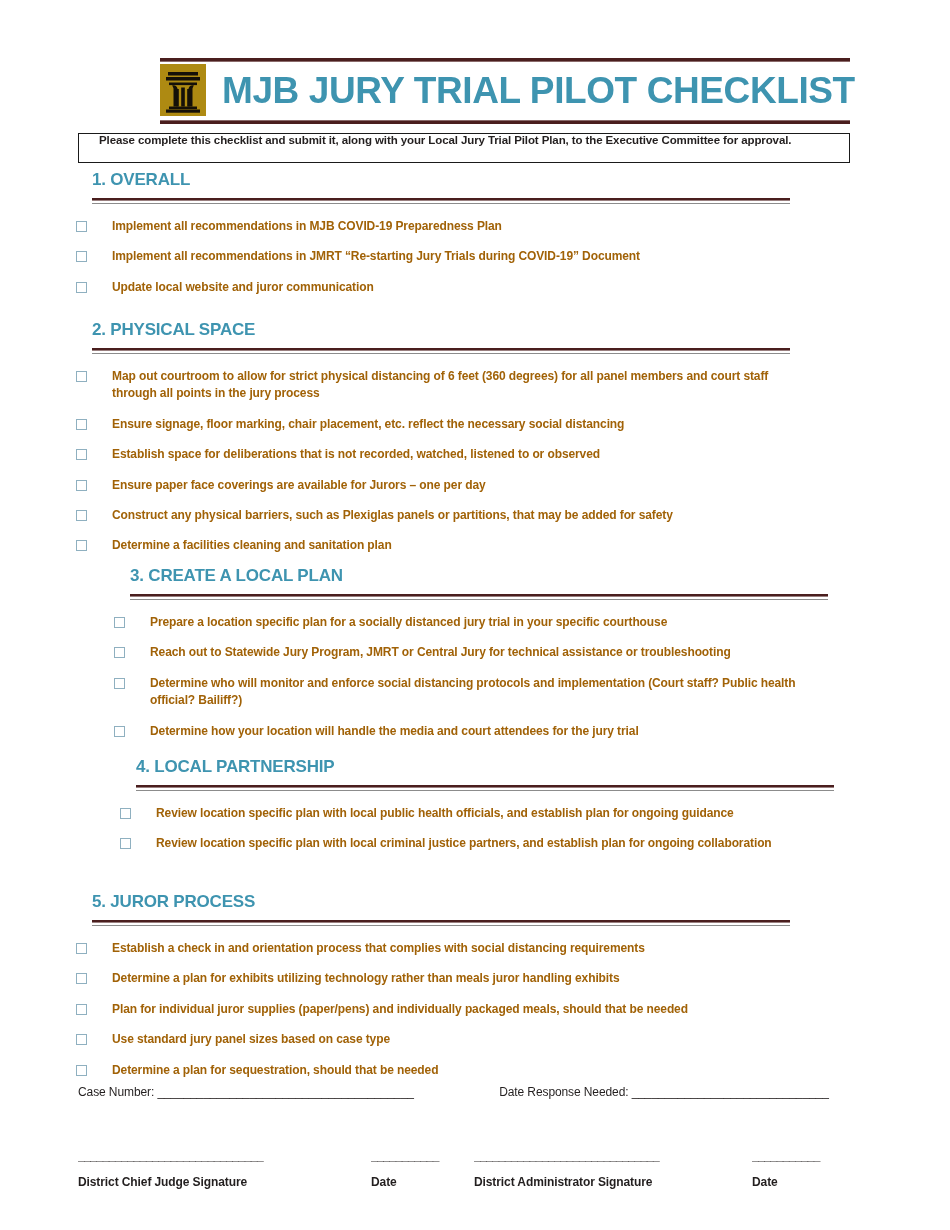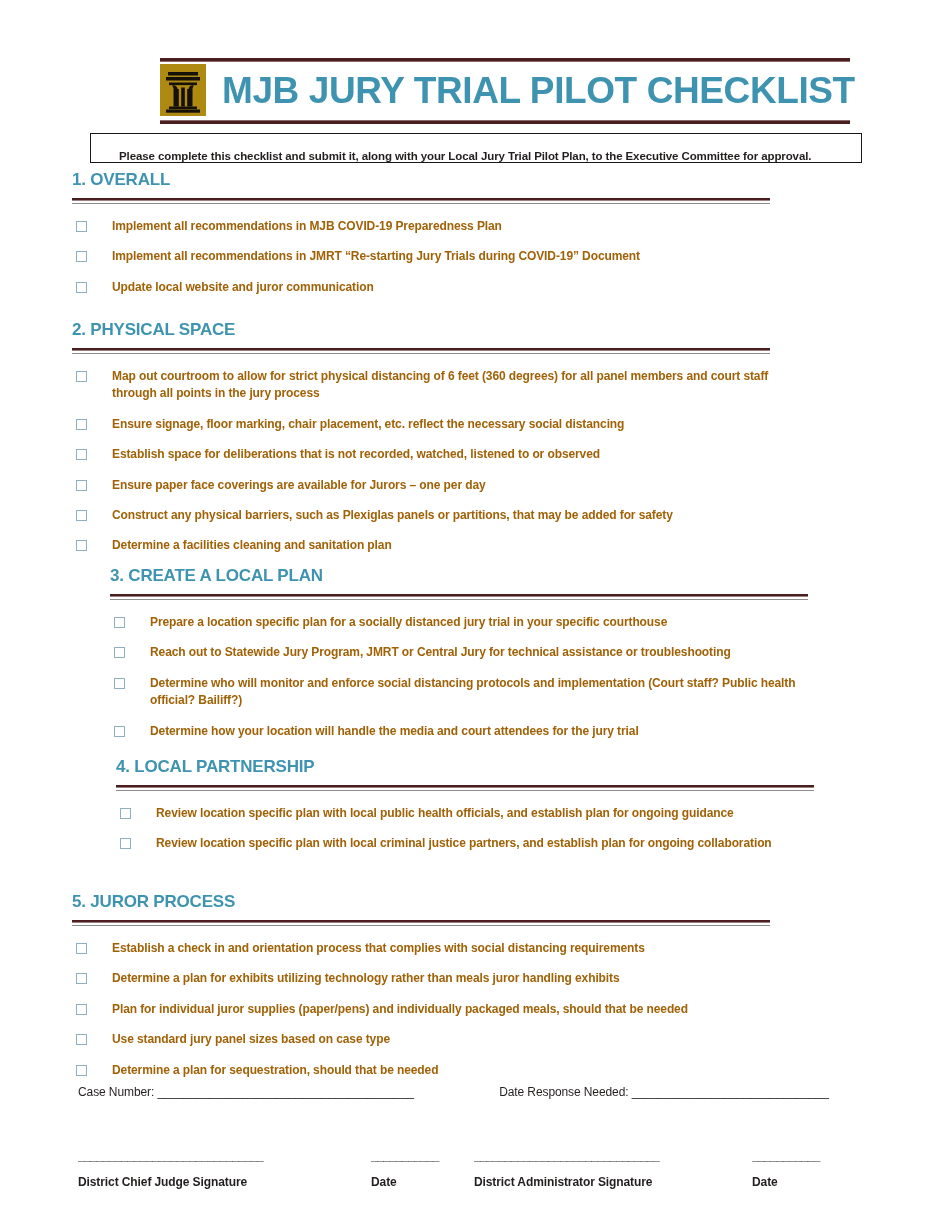--- a/index.html
+++ b/index.html
@@ -70,39 +70,38 @@
   
   .notice {
     position: absolute;
     left: 78px;
     top: 133px;
     width: 772px;
     height: 30px;
     border: 1.5px solid #1a1a1a;
     box-sizing: border-box;
     display: flex;
-    align-items: flex-end;
-    padding-left: 28px;
-    margin-left: 12px;
+    align-items: flex-start;
+    padding-left: 20px;
   }
   .notice-text {
     font-size: 11.5px;
     font-weight: bold;
     color: #231f1f;
     letter-spacing: -0.1px;
   }
 
   
   .section {
     position: absolute;
     left: 0;
     width: 950px;
   }
   .section-head {
-    margin-left: 72px;
+    margin-left: 92px;
     width: 698px;
   }
   .section-title {
     font-size: 17px;
     font-weight: bold;
     color: #3e94b0;
     letter-spacing: -0.2px;
     white-space: nowrap;
     line-height: 1.15;
   }

